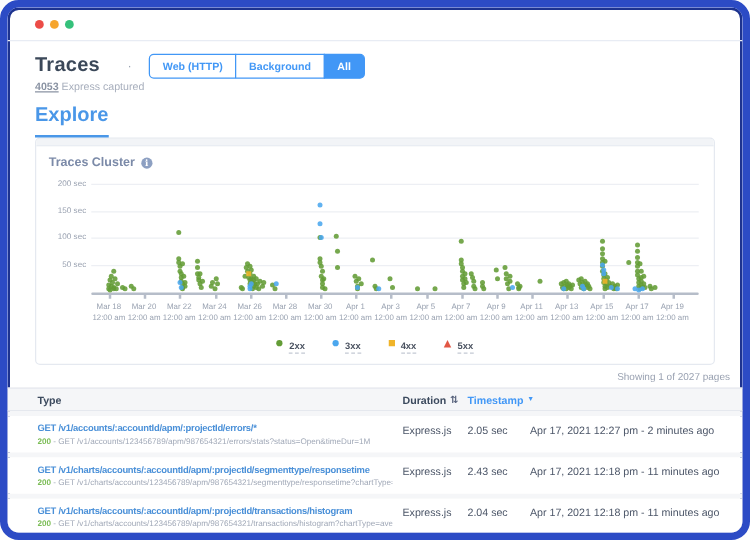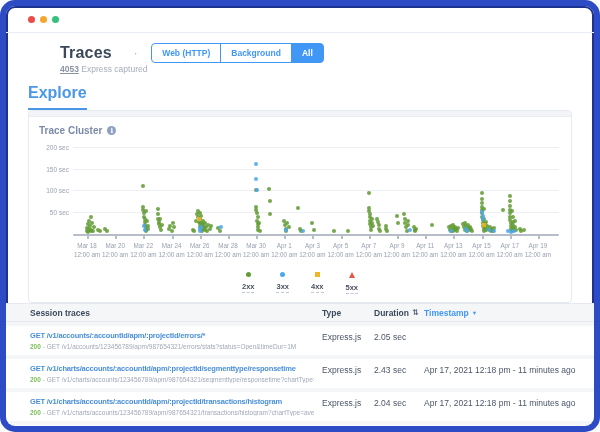--- a/index.html
+++ b/index.html
@@ -3,21 +3,21 @@
 <meta charset="utf-8">
 <style>
   * { margin:0; padding:0; box-sizing:border-box; }
   html,body { width:600px; height:432px; background:#fdfdfd; font-family:"Liberation Sans","DejaVu Sans",sans-serif; overflow:hidden; }
   .frame { position:absolute; inset:0; border:6px solid #2c4bc5; border-radius:15px; background:#fff; overflow:hidden; box-shadow:0 0 0 2px #1d338f inset; }
   .titlebar { height:27px; display:flex; align-items:center; padding-left:22px; border-bottom:1px solid #e8ecf4; }
   .dot { width:7px; height:7px; border-radius:50%; margin-right:5px; }
   .dot.r { background:#ec4c47; } .dot.y { background:#f6a52d; } .dot.g { background:#35c17b; }
 
   .page { padding:0; }
-  .page-header { padding:10px 22px 2px 22px;margin-left:32px; }
+  .page-header { padding:10px 22px 2px 22px; }
   .title-row { display:flex; align-items:center; }
   .page-title { font-size:16px; font-weight:700; color:#3b4859; letter-spacing:0.2px; }
   .title-sep { color:#9aa3b2; font-size:10px; margin:0 14px 0 22px; }
   .seg-group { display:flex; }
   .seg-btn { border:1px solid #4197f6; color:#4197f6; background:#fff; font-size:8.5px; font-weight:600; padding:4px 10px; margin-left:-1px; cursor:pointer; font-family:inherit; }
   .seg-btn:first-child { border-radius:4px 0 0 4px; margin-left:0; }
   .seg-btn:last-child { border-radius:0 4px 4px 0; }
   .seg-btn.active { background:#4197f6; color:#fff; }
   .subtitle { font-size:8.5px; color:#a7aebc; margin-top:1px; }
   .subtitle b { color:#8a93a3; font-weight:700;text-decoration:underline; }
@@ -38,21 +38,21 @@
   .ylabel { position:absolute; left:0; width:30px; text-align:right; font-size:6.5px; color:#9aa2b1; transform:translateY(-50%); }
   .plot-area { position:absolute; left:34px; right:2px; top:0; height:96px; }
   .axisline { position:absolute; left:34px; right:2px; top:96px; height:2px; background:#b6bdc9; border-radius:1px; }
   .xtick { position:absolute; top:98px; width:2px; height:3px; background:#b6bdc9; }
   .xlab { position:absolute; top:103px; width:44px; margin-left:-22px; text-align:center; font-size:6.3px; color:#98a1b0; line-height:1.45; }
   .pt { position:absolute; transform:translate(-50%,-50%); opacity:0.88; cursor:pointer; }
   .pt.circle { width:4px; height:4px; border-radius:50%; }
   .pt.square { width:4px; height:4px; }
 
   .legend { display:flex; justify-content:center; gap:22px; padding:2px 0 4px 0; }
-  .legend-item { display:flex; align-items:center; gap:5px; cursor:pointer;flex-direction:column; }
+  .legend-item { display:flex; gap:5px; cursor:pointer; }
   .legend-marker.circle { width:5px; height:5px; border-radius:50%; }
   .legend-marker.square { width:5px; height:5px; }
   .legend-marker.triangle { width:0; height:0; border-left:3.5px solid transparent; border-right:3.5px solid transparent; border-bottom:6px solid; }
   .legend-label { font-size:7.5px; font-weight:700; color:#4a5260; border-bottom:1px dashed #c3c9d4; padding-bottom:1px; }
 
   .pagination { text-align:right; font-size:8px; color:#99a1b1; padding:5px 10px 4px 0; }
 
   .grid-cols { display:grid; grid-template-columns:292px 52px 50px 1fr; align-items:center; }
   .thead { background:#f5f6f8; border-top:1px solid #e5e8ee; border-bottom:1px solid #e5e8ee; height:19px; padding-left:24px; }
   .th { font-size:8.5px; font-weight:700; color:#3c4a5e; display:flex; align-items:center; gap:3px; cursor:pointer; }
@@ -96,21 +96,21 @@
     </div>
 
     <div class="tabs" id="tabs">
         <div class="tab active">Explore</div>
       </div>
 
     <div class="chart-card">
       <div class="card-topbar"></div>
       <div class="card-body">
         <div class="card-title-row">
-          <span class="chart-title">Trace Cluster</span>
+          <span class="chart-title">Traces Cluster</span>
           <span class="info-i">i</span>
         </div>
         <div class="plot" id="plot">
             <div class="gridline" style="top: 74.1818px;"></div>
             <div class="ylabel" style="top: 74.1818px;">50 sec</div>
             <div class="gridline" style="top: 52.3636px;"></div>
             <div class="ylabel" style="top: 52.3636px;">100 sec</div>
             <div class="gridline" style="top: 30.5455px;"></div>
             <div class="ylabel" style="top: 30.5455px;">150 sec</div>
             <div class="gridline" style="top: 8.72727px;"></div>
@@ -454,26 +454,24 @@
               <span class="legend-label">4xx</span>
             </div>
             <div class="legend-item">
               <span class="legend-marker triangle" style="border-bottom-color: rgb(226, 87, 68);"></span>
               <span class="legend-label">5xx</span>
             </div>
           </div>
       </div>
     </div>
 
+    <div class="pagination">Showing 1 of 2027 pages</div>
 
     <div class="table">
       <div class="thead grid-cols" id="thead">
-          <div class="th">
-            <span>Session traces</span>
-          </div>
           <div class="th">
             <span>Type</span>
           </div>
           <div class="th">
             <span>Duration</span>
             <span class="sort-ic">⇅</span>
           </div>
           <div class="th ts">
             <span>Timestamp</span>
             <span class="caret-ic">▼</span>
@@ -481,20 +479,21 @@
         </div>
       <div id="tbody">
           <div class="spacer"></div>
           <div class="trow grid-cols">
             <div class="cell-main">
               <span class="row-title">GET /v1/accounts/:accountId/apm/:projectId/errors/*</span>
               <span class="row-sub"><span class="st">200</span> - GET /v1/accounts/123456789/apm/987654321/errors/stats?status=Open&amp;timeDur=1M</span>
             </div>
             <div class="cell">Express.js</div>
             <div class="cell">2.05 sec</div>
+            <div class="cell">Apr 17, 2021 12:27 pm - 2 minutes ago</div>
           </div>
           <div class="spacer"></div>
           <div class="trow grid-cols">
             <div class="cell-main">
               <span class="row-title">GET /v1/charts/accounts/:accountId/apm/:projectId/segmenttype/responsetime</span>
               <span class="row-sub"><span class="st">200</span> - GET /v1/charts/accounts/123456789/apm/987654321/segmenttype/responsetime?chartType=average&amp;include...</span>
             </div>
             <div class="cell">Express.js</div>
             <div class="cell">2.43 sec</div>
             <div class="cell">Apr 17, 2021 12:18 pm - 11 minutes ago</div>

